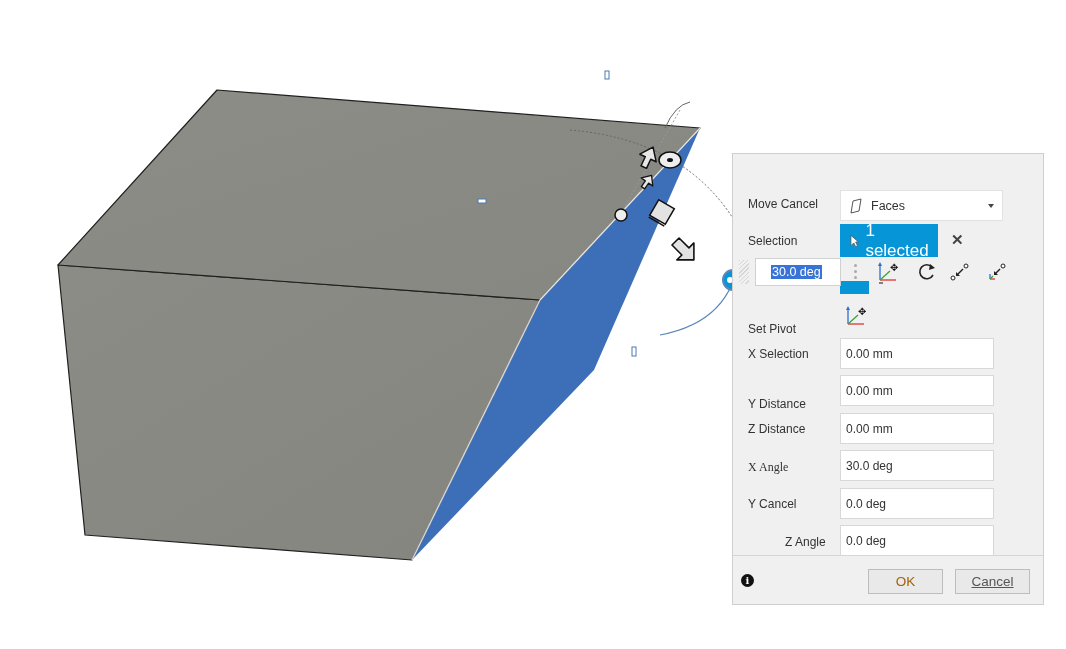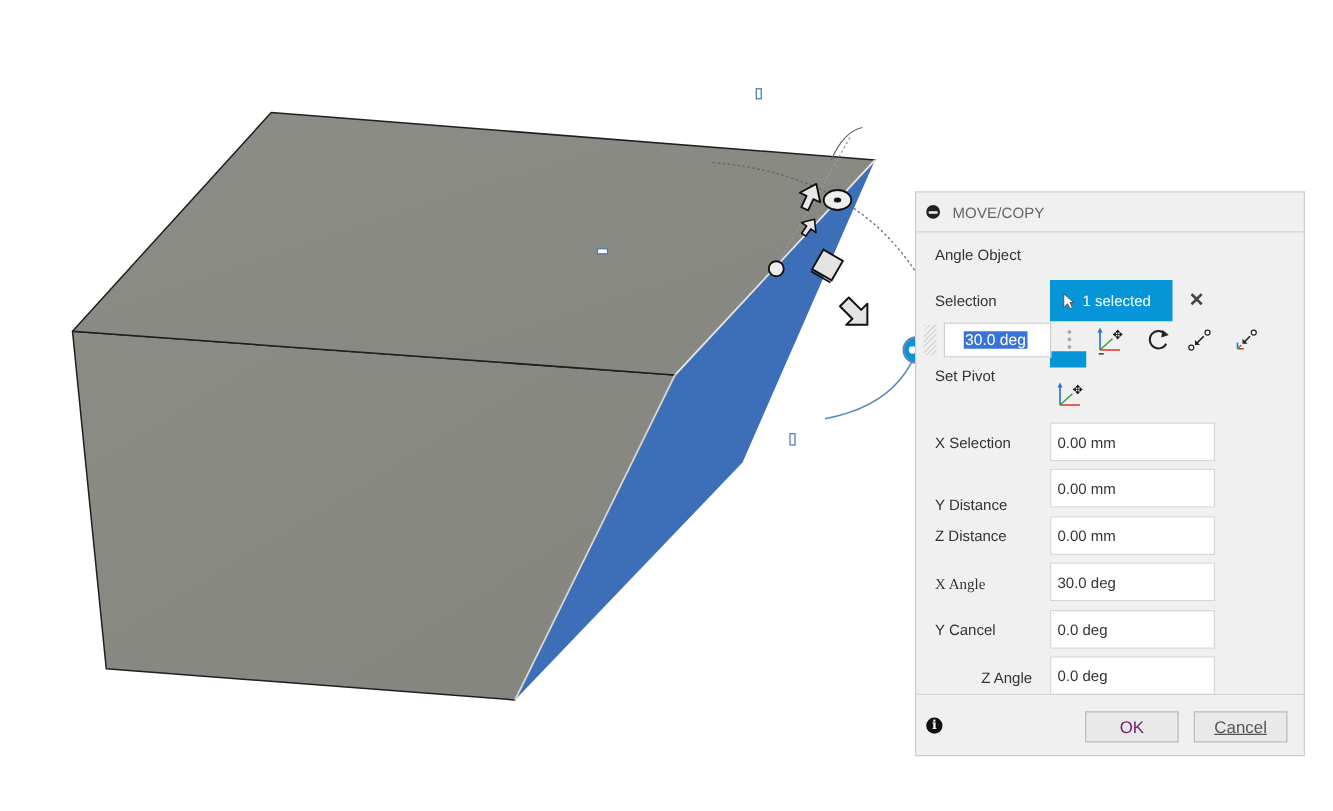--- a/index.html
+++ b/index.html
@@ -18,35 +18,35 @@
   }
   .collapse-icon {
     width: 11px; height: 11px; border-radius: 50%; background: #222; position: relative;
     margin-right: 10px; flex: none;
   }
   .collapse-icon::after {
     content: ""; position: absolute; left: 2px; right: 2px; top: 5px; height: 1.5px; background: #f0f0f0;
   }
   .label { position: absolute; left: 15px; font-size: 12px; color: #333; }
   .field {
-    position: absolute; left: 107px; width: 132px; height: 31px; background: #fff;
+    position: absolute; left: 107px; width: 154px; height: 31px; background: #fff;
     border: 1px solid #d8d8d8; box-sizing: border-box; display: flex; align-items: center;
     padding-left: 5px; font-size: 12px; color: #333;
   }
   .dropdown {
     position: absolute; left: 107px; top: 36px; width: 163px; height: 31px; background: #fff;
     border: 1px solid #e2e2e2; box-sizing: border-box; display: flex; align-items: center;
     padding-left: 8px; font-size: 12.5px; cursor: pointer;
   }
   .caret { position: absolute; right: 8px; top: 13px; width: 0; height: 0;
     border-left: 3.5px solid transparent; border-right: 3.5px solid transparent; border-top: 4px solid #444; }
   .selection-btn {
     position: absolute; left: 107px; top: 70px; width: 98px; height: 33px; background: #0696d7;
     color: #fff; display: flex; align-items: center; padding-left: 10px; box-sizing: border-box;
-    font-size: 12px; cursor: pointer;
+    font-size: 17px; cursor: pointer;
   }
   .clear-btn { position: absolute; left: 218px; top: 77px; font-size: 15px; font-weight: bold; color: #444; cursor: pointer; }
   .blue-stub { position: absolute; left: 107px; top: 127px; width: 29px; height: 13px; background: #0696d7; }
   .inline-input {
     position: absolute; left: 22px; top: 104px; width: 86px; height: 28px; background: #fff;
     border: 1px solid #d0d0d0; box-sizing: border-box; display: flex; align-items: center; padding-left: 15px;
   }
   .inline-input span.sel { background: #3874d8; color: #fff; font-size: 12.5px; padding: 0 1px; }
   .grip { position: absolute; left: 6px; top: 106px; width: 10px; height: 24px;
     background: repeating-linear-gradient(135deg, #d6d6d6 0 1px, transparent 1px 3px); }
@@ -58,21 +58,21 @@
   }
   .info-icon {
     position: absolute; left: 8px; top: 18px; width: 13px; height: 13px; border-radius: 50%;
     background: #111; color: #fff; font-family: "DejaVu Serif", serif; font-weight: bold; font-size: 10px;
     display: flex; align-items: center; justify-content: center;
   }
   .btn {
     position: absolute; top: 13px; height: 25px; border: 1px solid #bdbdbd; background: #e9e9e9;
     box-sizing: border-box; display: flex; align-items: center; justify-content: center; font-size: 13.5px; cursor: pointer;
   }
-  .btn.ok { left: 135px; width: 75px; color: #701a75; }
+  .btn.ok { left: 135px; width: 75px; color: #a16207; }
   .btn.cancel { left: 222px; width: 75px; color: #555; text-decoration: underline; }
 </style>
 </head>
 <body>
 
 <svg id="viewport" viewBox="0 0 1066 649" xmlns="http://www.w3.org/2000/svg">
   <defs>
     <linearGradient id="gTop" x1="0" y1="0" x2="1" y2="1">
       <stop offset="0" stop-color="#8d8d87"></stop>
       <stop offset="1" stop-color="#878781"></stop>
@@ -130,26 +130,29 @@
     <circle cx="733" cy="280" r="10" fill="#0696d7" stroke="#5a86b8" stroke-width="2"></circle>
     <circle cx="730" cy="280" r="3" fill="#fff"></circle>
 
     <rect x="605" y="71" width="4" height="8" fill="#fff" stroke="#4a7ab0" stroke-width="1"></rect>
     <rect x="478" y="199" width="8" height="4" fill="#fff" stroke="#4a7ab0" stroke-width="1"></rect>
     <rect x="632" y="347" width="4" height="9" fill="#fff" stroke="#4a7ab0" stroke-width="1"></rect>
   </g>
 </svg>
 
 <div id="panel">
-  <div class="panel-header">
-    <span class="collapse-icon"></span>
-    <span>MOVE/COPY</span>
-  </div>
-
-  <span class="label" style="top:43px;">Angle Object</span>
+
+  <span class="label" style="top:43px;">Move Cancel</span>
+  <div class="dropdown">
+    <svg width="14" height="16" viewBox="0 0 14 16" style="margin-right:8px;">
+      <polygon points="4,3 12,1 10,13 2,15" fill="none" stroke="#555" stroke-width="1"></polygon>
+    </svg>
+    <span>Faces</span>
+    <span class="caret"></span>
+  </div>
 
   <span class="label" style="top:80px;">Selection</span>
   <div class="selection-btn">
     <svg width="10" height="14" viewBox="0 0 10 14" style="margin-right:6px;">
       <polygon points="1,1 1,12 4,9 6,13 8,12 6,8 9,8" fill="#fff" stroke="#555" stroke-width="0.8"></polygon>
     </svg>
     <span>1 selected</span>
   </div>
   <span class="clear-btn">✕</span>
 
@@ -184,21 +187,21 @@
   </svg>
   <svg class="tool-icon" style="left:253px; top:108px;" width="22" height="20" viewBox="0 0 22 20">
     <line x1="4" y1="17" x2="4" y2="12" stroke="#2b6fd1" stroke-width="1.3"></line>
     <line x1="4" y1="17" x2="9" y2="17" stroke="#d33" stroke-width="1.3"></line>
     <line x1="4" y1="17" x2="7" y2="14" stroke="#3aa33a" stroke-width="1.3"></line>
     <circle cx="17" cy="4" r="2" fill="#fff" stroke="#222" stroke-width="1"></circle>
     <line x1="14" y1="7" x2="9" y2="12" stroke="#222" stroke-width="1.4"></line>
     <polygon points="8,13 8,9 12,13" fill="#222"></polygon>
   </svg>
 
-  <span class="label" style="top:140px;">Set Pivot</span>
+  <span class="label" style="top:168px;">Set Pivot</span>
   <svg class="tool-icon" style="left:111px; top:150px;" width="26" height="24" viewBox="0 0 26 24">
     <line x1="4" y1="20" x2="4" y2="4" stroke="#2b6fd1" stroke-width="1.3"></line>
     <polygon points="4,2 2,6 6,6" fill="#2b6fd1"></polygon>
     <line x1="4" y1="20" x2="20" y2="20" stroke="#d33" stroke-width="1.3"></line>
     <line x1="4" y1="20" x2="14" y2="11" stroke="#3aa33a" stroke-width="1.3"></line>
     <text x="14" y="11" font-size="10" font-family="DejaVu Sans, sans-serif" fill="#111">✥</text>
   </svg>
 
   <span class="label" style="top:193px;">X Selection</span>
   <div class="field" style="top:184px;">0.00 mm</div>

